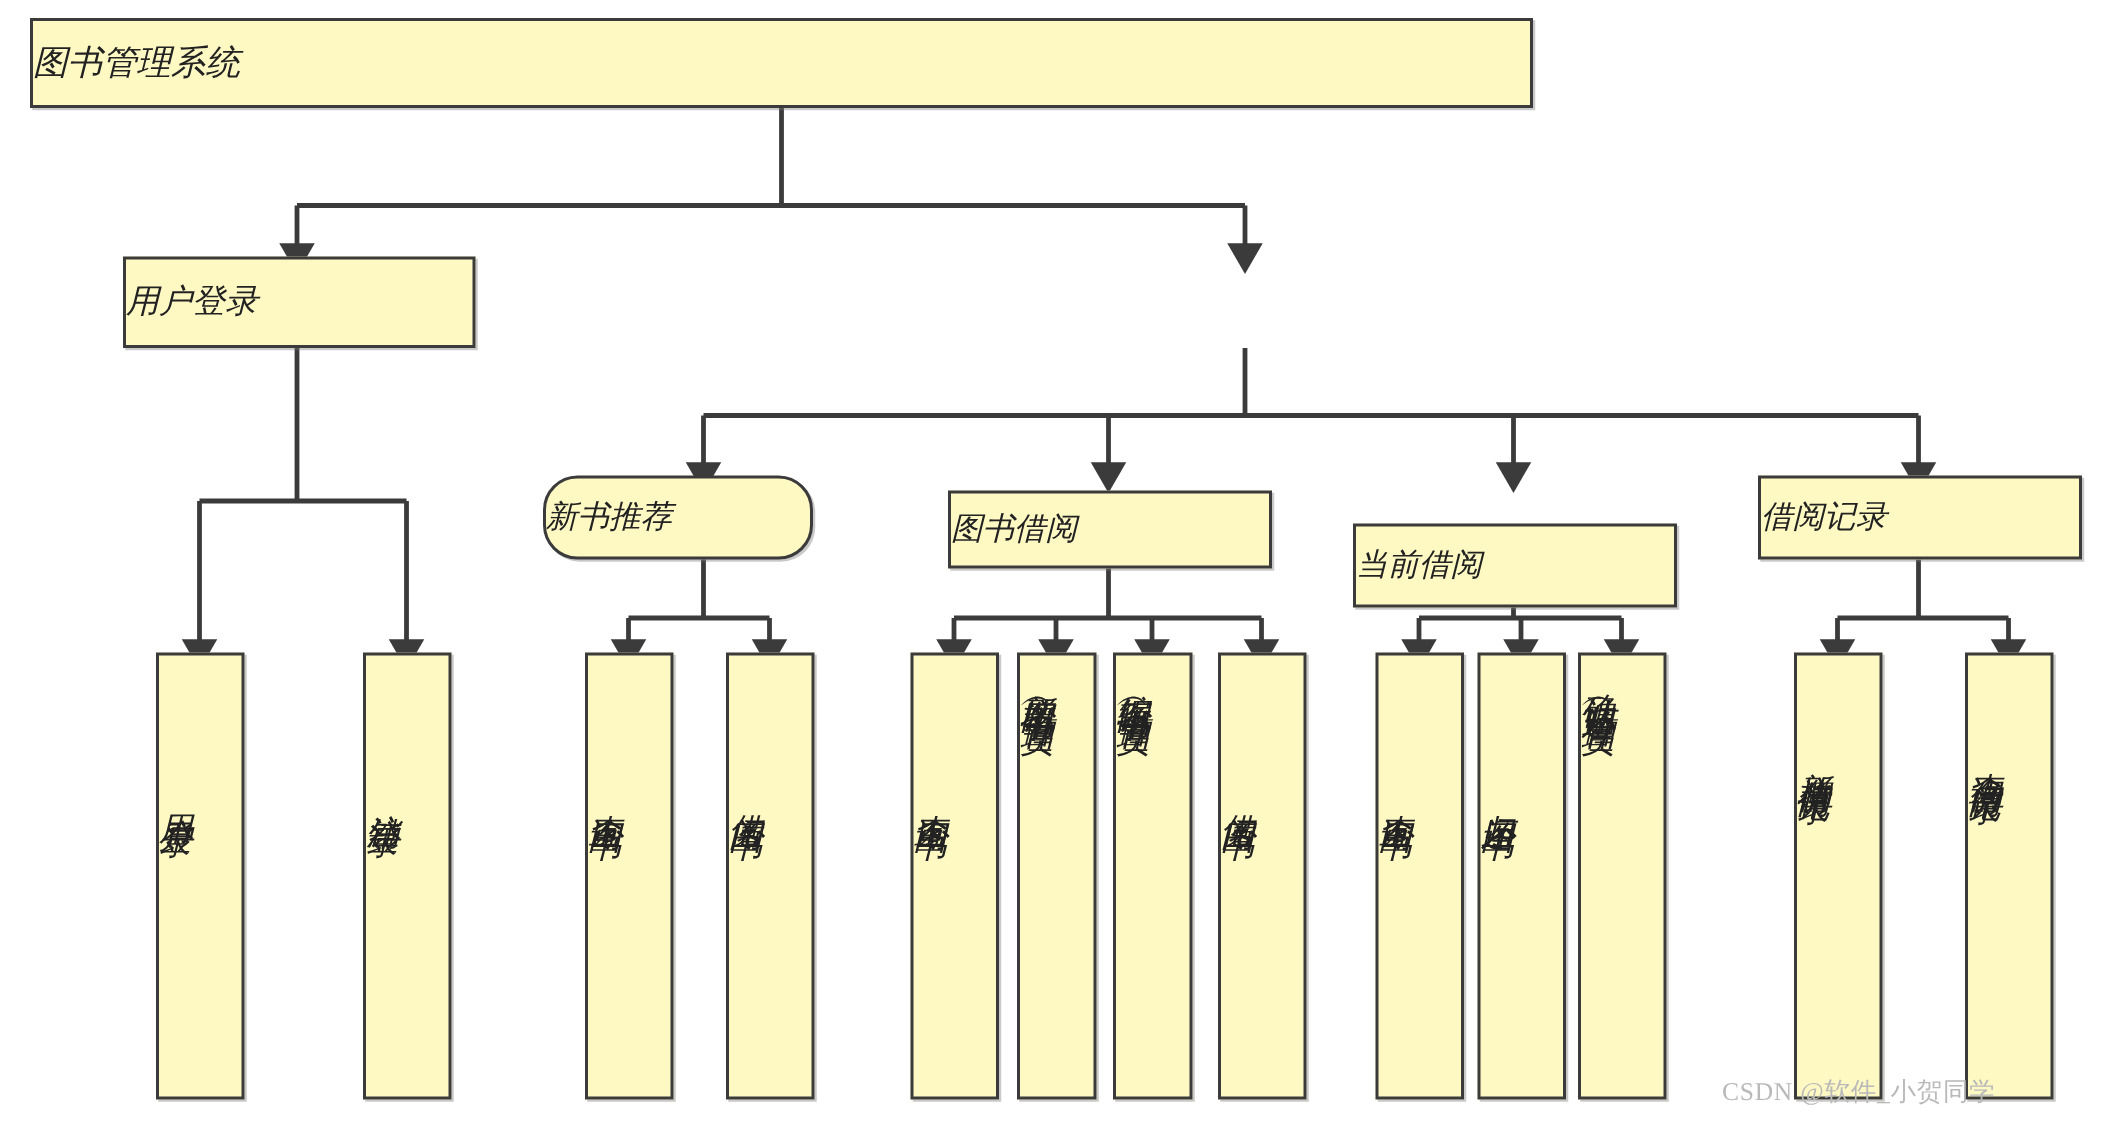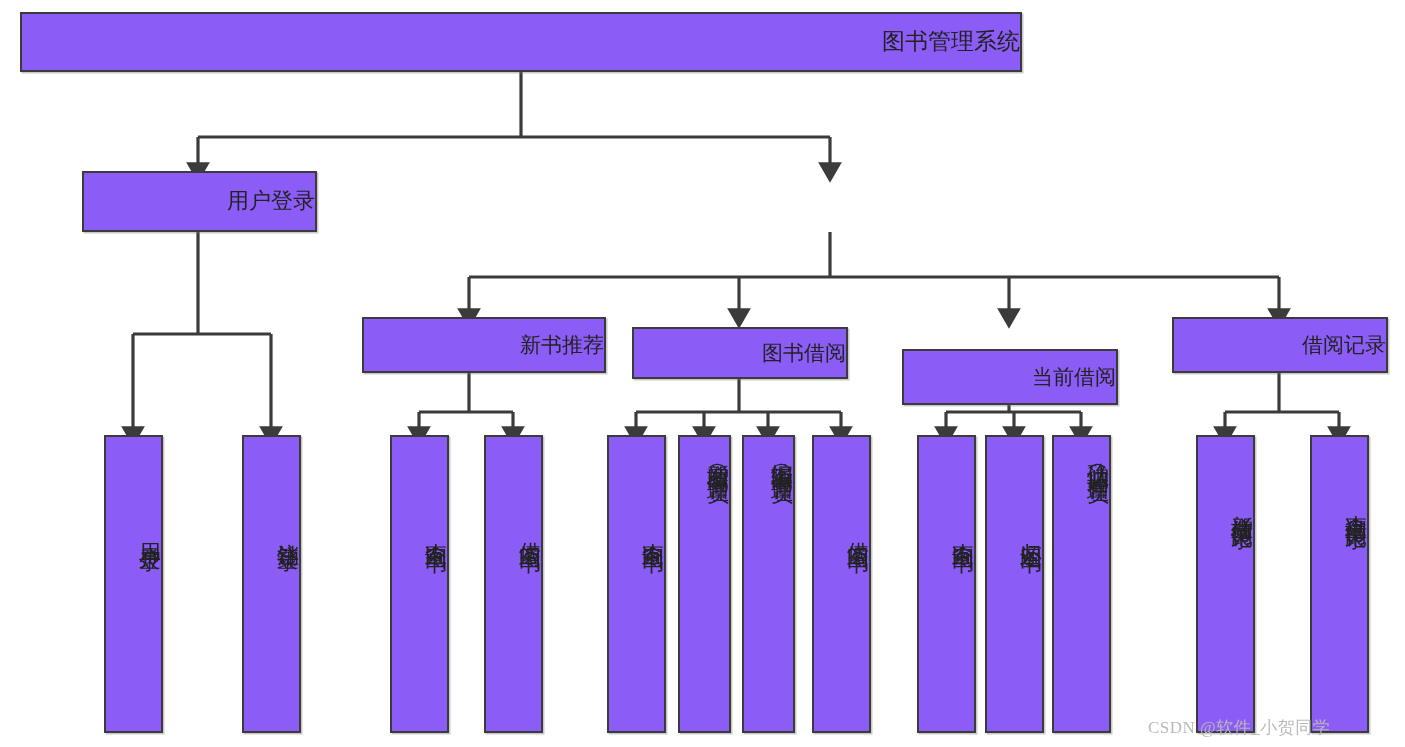--- a/index.html
+++ b/index.html
@@ -22,26 +22,27 @@
     left: 0;
     top: 0;
     width: 1405px;
     height: 747px;
     pointer-events: none;
   }
   .node {
     position: absolute;
     box-sizing: border-box;
     border: 2.5px solid #3b3b3b;
-    background: #8b5cf6;
+    background: #fef9c3;
     display: flex;
     align-items: center;
-    justify-content: flex-end;
+    justify-content: flex-start;
     color: #222222;
     box-shadow: 1.5px 1.5px 0 rgba(120,120,120,0.40);
+    font-style: italic;
   }
   .node .label {
     line-height: 1.12;
     text-align: center;
     white-space: nowrap;
   }
   .node.root .label { font-size: 23px; }
   .node.level2 .label { font-size: 22px; }
   .node.level3 .label { font-size: 21px; }
   .node.leaf {
@@ -126,21 +127,21 @@
   </svg>
 
   <div class="node root" style="left: 20px; top: 12px; width: 1002px; height: 60px;">
     <span class="label">图书管理系统</span>
   </div>
 
   <div class="node level2" style="left: 82px; top: 171px; width: 235px; height: 61px;">
     <span class="label">用户登录</span>
   </div>
 
-  <div class="node level3" style="left: 362px; top: 317px; width: 244px; height: 56px;">
+  <div class="node level3" style="left: 362px; top: 317px; width: 180px; height: 56px; border-radius: 23px;">
     <span class="label">新书推荐</span>
   </div>
   <div class="node level3" style="left: 632px; top: 327px; width: 216px; height: 52px;">
     <span class="label">图书借阅</span>
   </div>
   <div class="node level3" style="left: 902px; top: 317px; width: 216px; height: 56px; margin-top: 32px;">
     <span class="label">当前借阅</span>
   </div>
   <div class="node level3" style="left: 1172px; top: 317px; width: 216px; height: 56px;">
     <span class="label">借阅记录</span>

